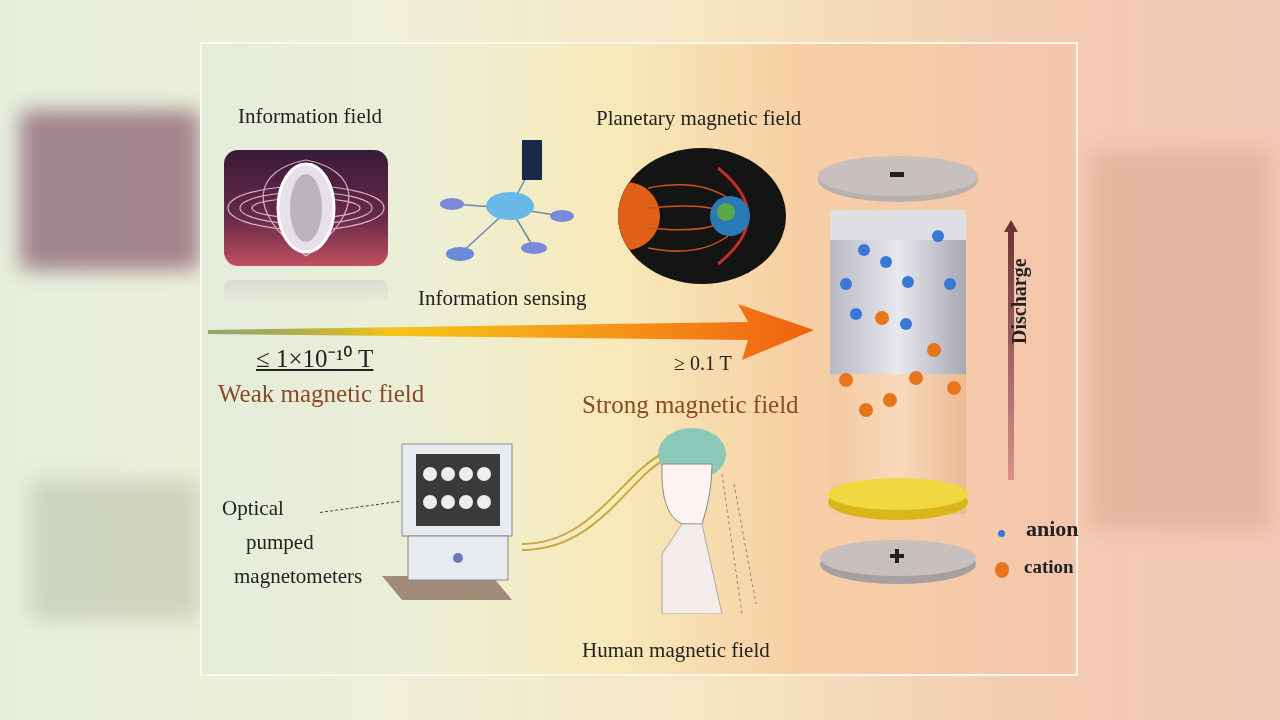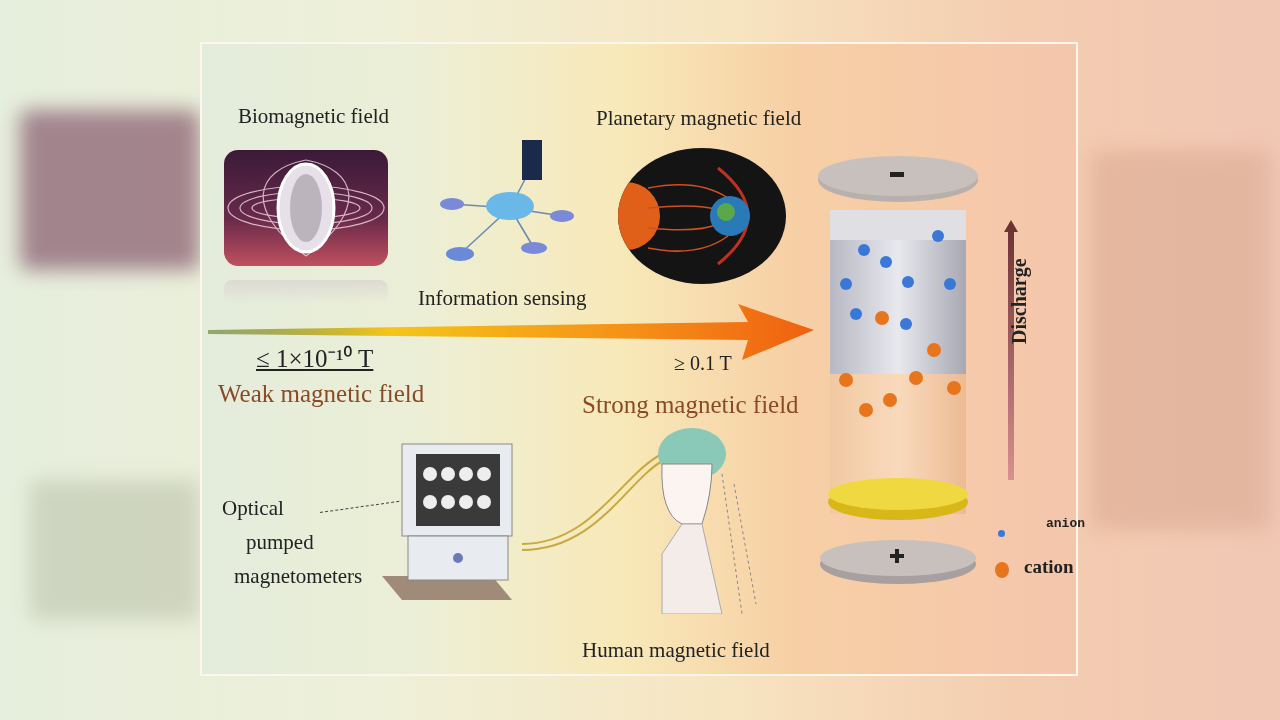--- a/index.html
+++ b/index.html
@@ -16,21 +16,21 @@
 </style>
 </head>
 <body>
 
 <div class="bg-blur" style="left:20px;top:110px;width:180px;height:160px;background:#6a2e4e;"></div>
 <div class="bg-blur" style="left:30px;top:480px;width:170px;height:140px;background:#b8bfa8;"></div>
 <div class="bg-blur" style="left:1090px;top:150px;width:180px;height:380px;background:#d8a890;"></div>
 
 <div class="panel">
 
-  <div class="label" style="left:36px;top:60px;">Biomagnetic field</div>
+  <div class="label" style="left:36px;top:60px;">Information field</div>
   <div style="position:absolute;left:22px;top:106px;width:164px;height:116px;border-radius:14px;background:linear-gradient(180deg,#3a1a38 0%,#6a2a4a 60%,#c05060 100%);overflow:hidden;">
     <svg width="164" height="116" viewBox="0 0 164 116">
       <g fill="none" stroke="#f0d8e8" stroke-width="1.2" opacity=".8">
         <ellipse cx="82" cy="58" rx="78" ry="22"></ellipse>
         <ellipse cx="82" cy="58" rx="66" ry="16"></ellipse>
         <ellipse cx="82" cy="58" rx="54" ry="10"></ellipse>
         <path d="M82 10 C30 20 20 60 82 106"></path>
           <path d="M82 10 C134 20 144 60 82 106"></path>
       </g>
       <ellipse cx="82" cy="58" rx="28" ry="44" fill="#e8e0e8" stroke="#fff" stroke-width="3"></ellipse>
@@ -185,16 +185,16 @@
             <stop offset="0" stop-color="#6a3030"></stop>
             <stop offset="1" stop-color="#d89090"></stop>
           </linearGradient>
         </defs>
       <polygon points="7,0 14,12 10,12 10,260 4,260 4,12 0,12" fill="url(#dg)"></polygon>
       </svg>
   </div>
   <div class="label bold" style="left:806px;top:300px;transform:rotate(-90deg);transform-origin:left top;font-size:20px;">Discharge</div>
 
   <div style="position:absolute;left:796px;top:486px;width:7px;height:7px;border-radius:50%;background:#3a78d8;"></div>
-  <div class="label bold" style="left:844px;top:472px;font-size:13px;font-family:Liberation Mono, monospace;">anion</div>
+  <div class="label bold" style="left:824px;top:472px;font-size:22px;">anion</div>
   <div style="position:absolute;left:793px;top:518px;width:14px;height:16px;border-radius:50%;background:#e8741c;"></div>
   <div class="label bold" style="left:822px;top:512px;font-size:19px;">cation</div>
 </div>
 
 </body></html>

